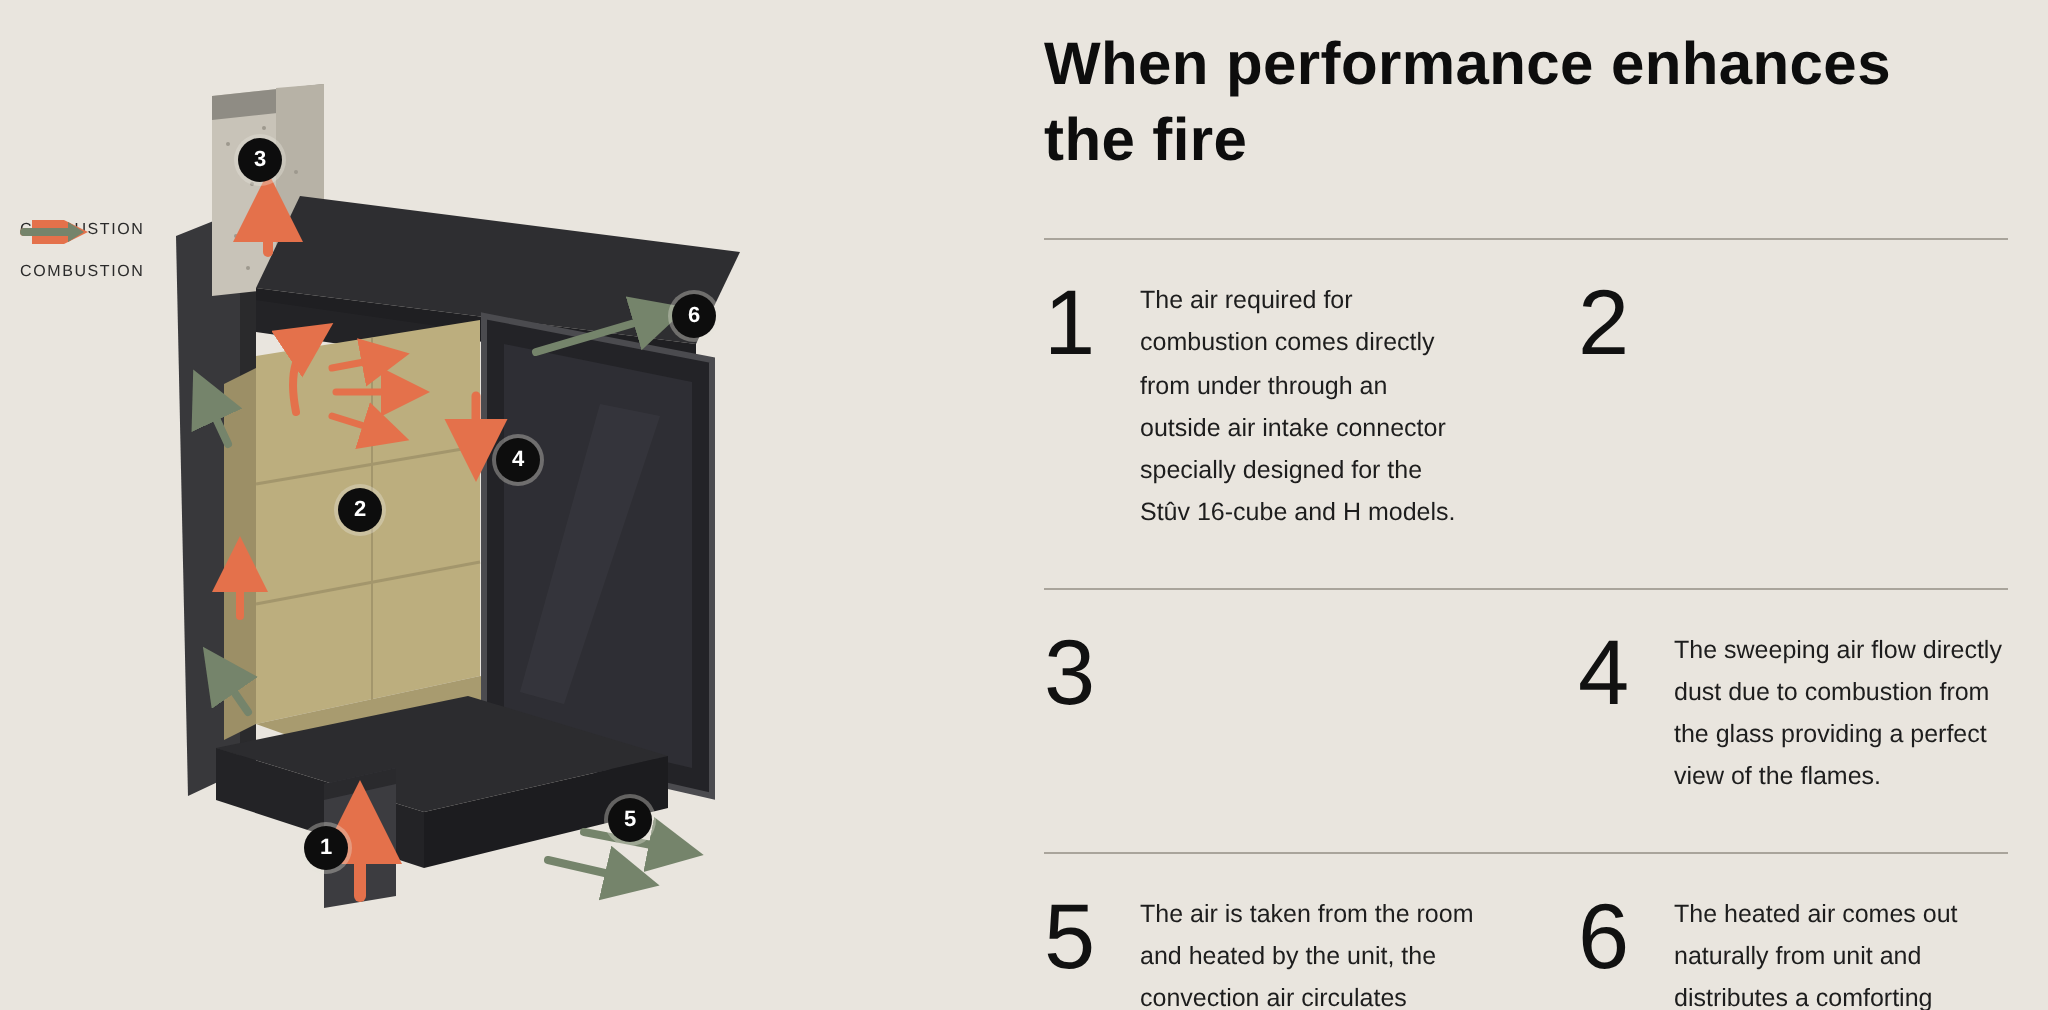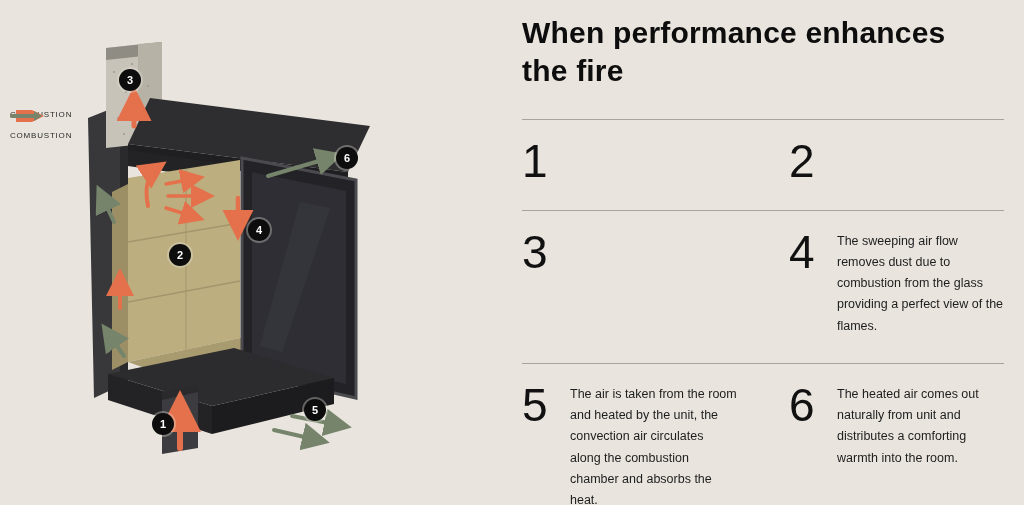--- a/index.html
+++ b/index.html
@@ -143,33 +143,34 @@
   </div>
 </div>
 
 <div class="content">
   <h1 class="page-title">When performance enhances the fire</h1>
 
   <div class="rows">
     <div class="row">
       <div class="step">
         <div class="step-num">1</div>
+        <div class="step-text">The air required for combustion comes directly from under through an outside air intake connector specially designed for the Stûv 16-cube and H models.</div>
       </div>
       <div class="step">
         <div class="step-num">2</div>
       </div>
     </div>
 
     <div class="row">
       <div class="step">
         <div class="step-num">3</div>
       </div>
       <div class="step">
         <div class="step-num">4</div>
-        <div class="step-text">The sweeping air flow removes dust due to combustion from the glass providing a perfect view of the flames.</div>
+        <div class="step-text">The sweeping air flow directly dust due to combustion from the glass providing a perfect view of the flames.</div>
       </div>
     </div>
 
     <div class="row">
       <div class="step">
         <div class="step-num">5</div>
         <div class="step-text">The air is taken from the room and heated by the unit, the convection air circulates along the combustion chamber and absorbs the heat.</div>
       </div>
       <div class="step">
         <div class="step-num">6</div>

